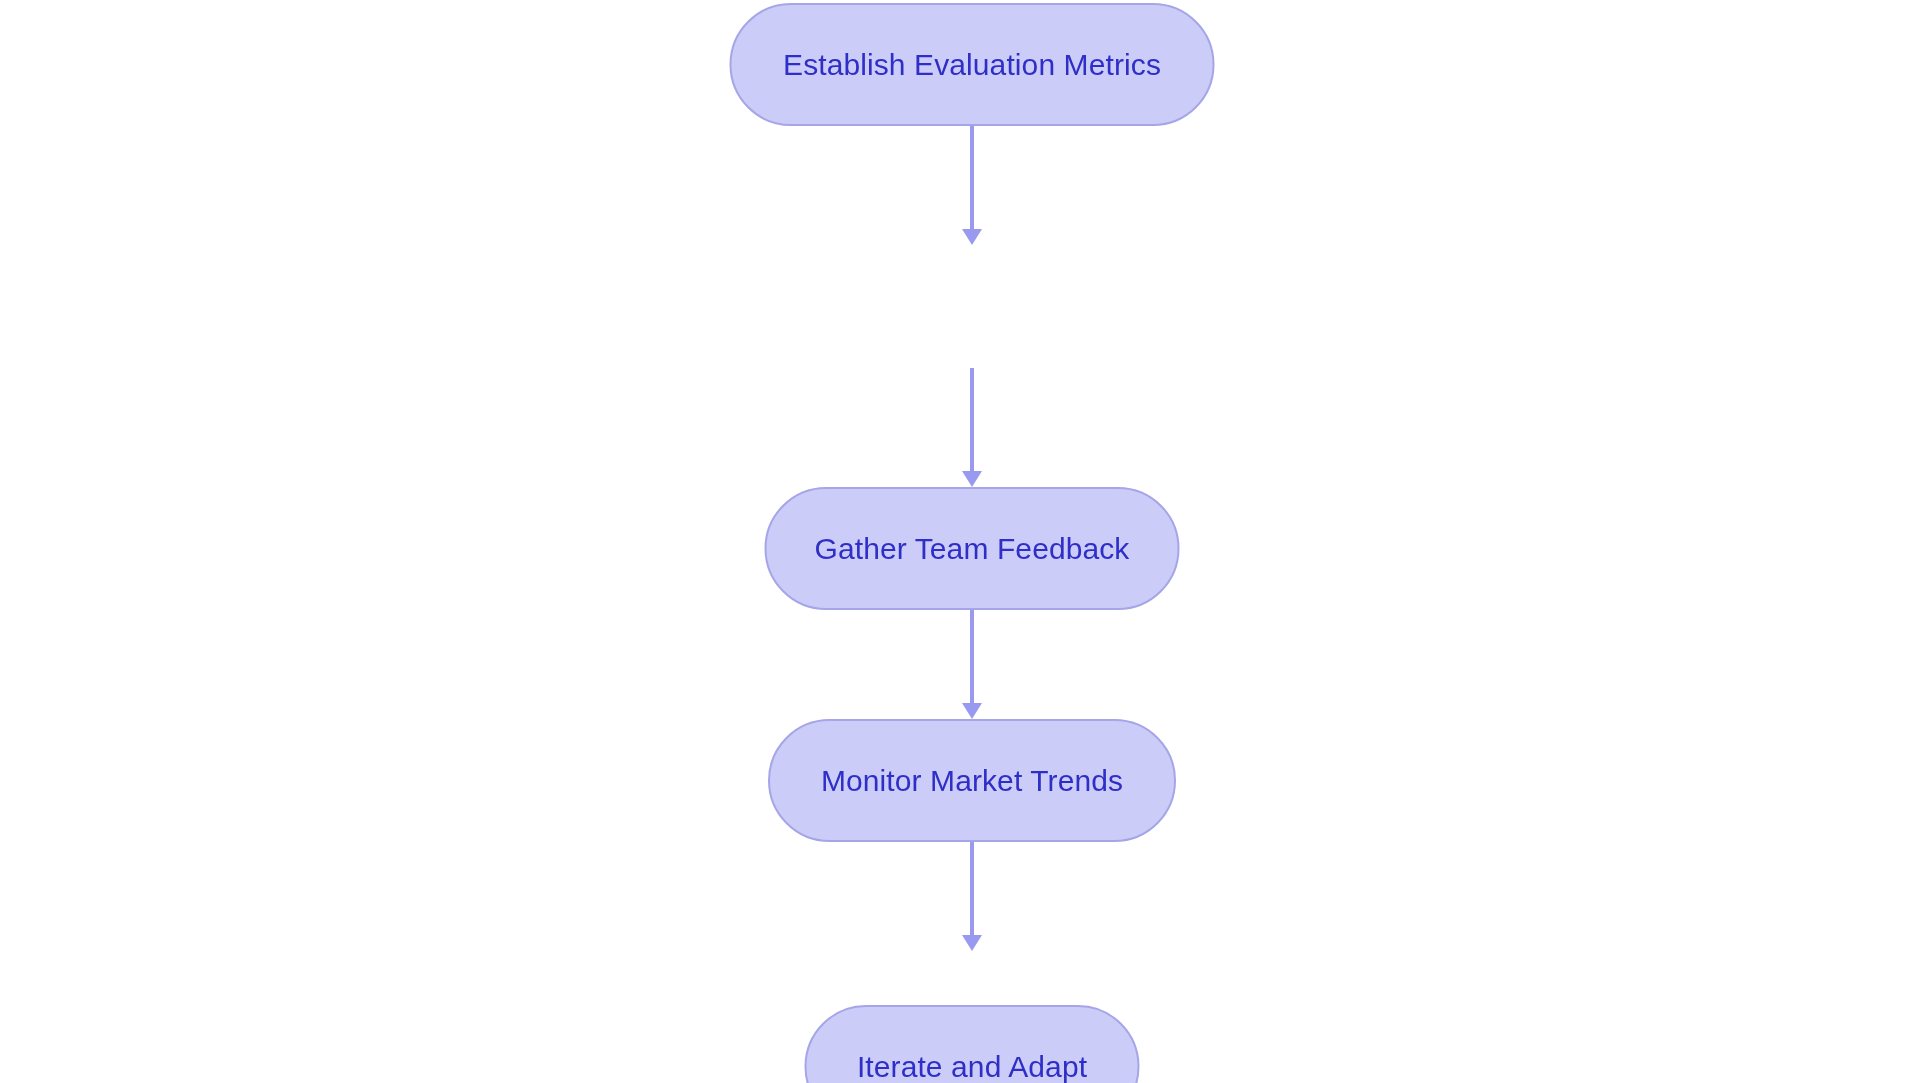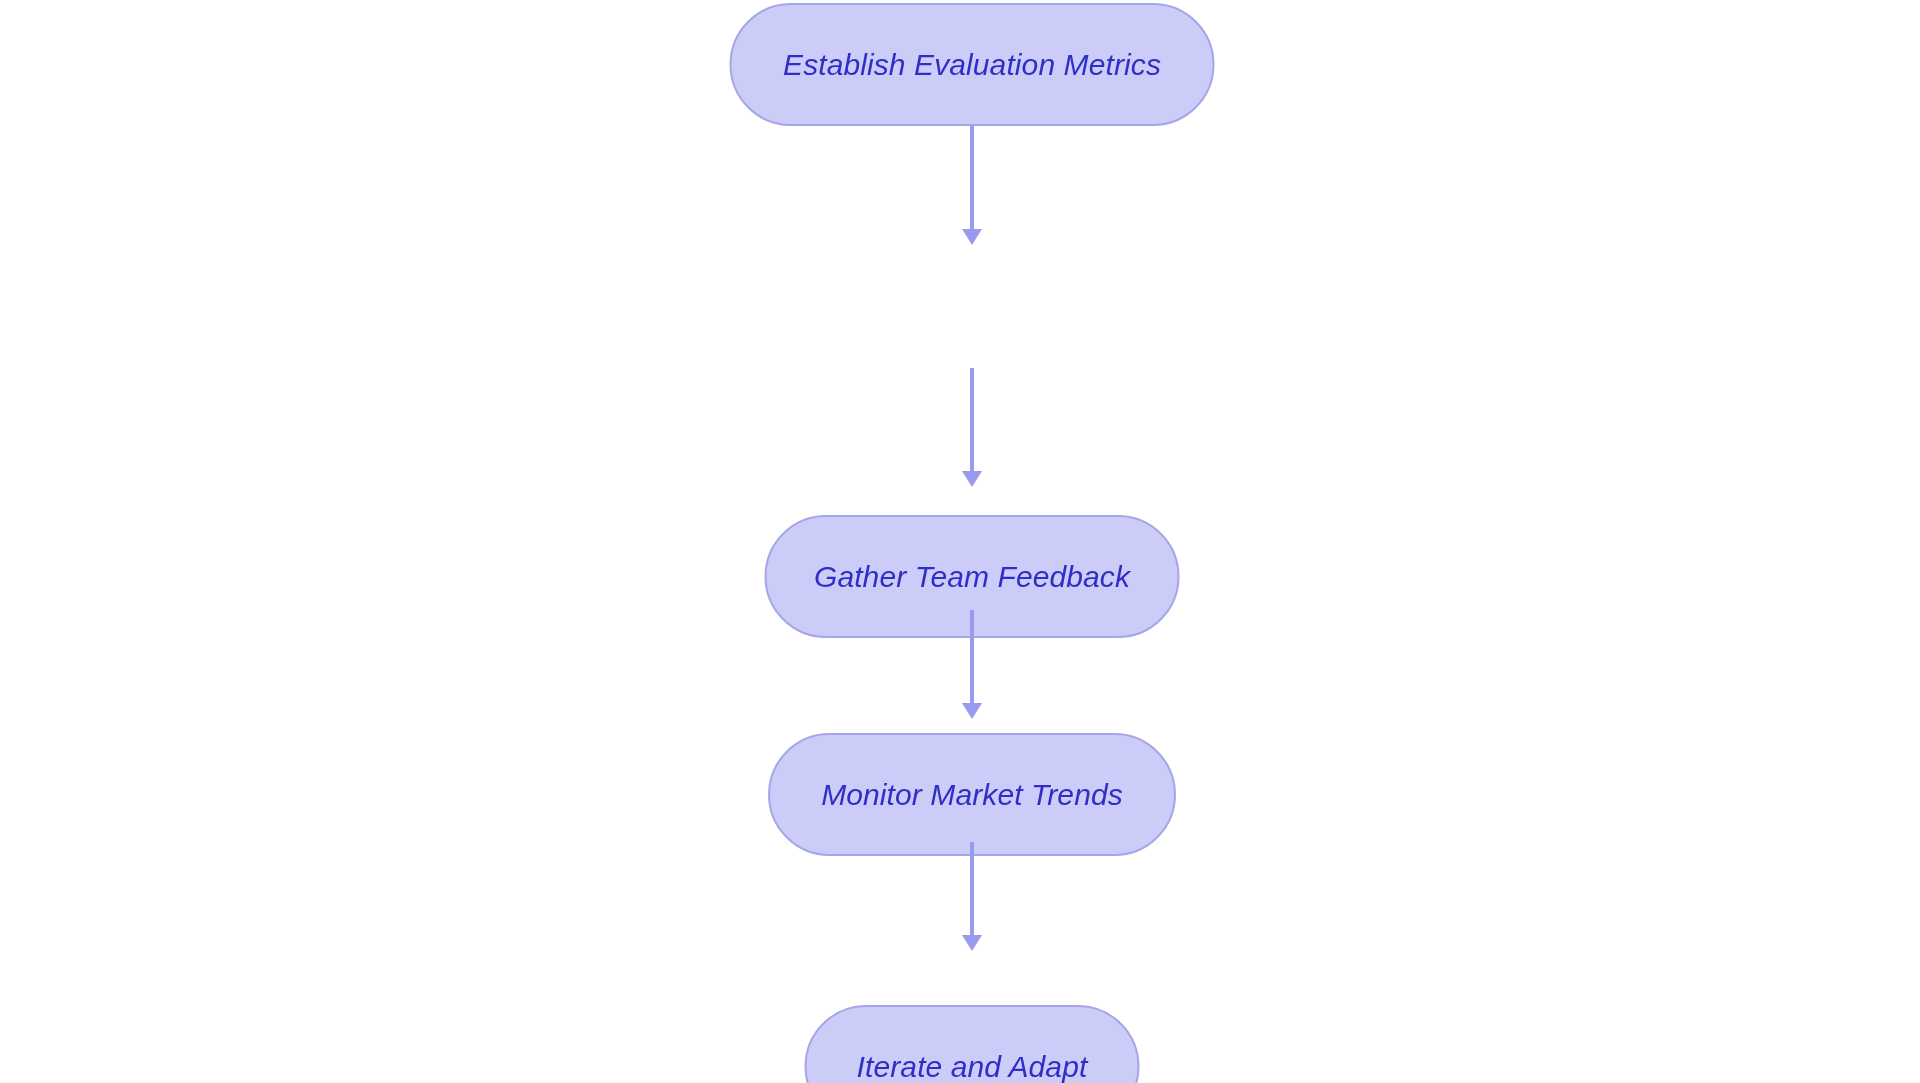--- a/index.html
+++ b/index.html
@@ -12,21 +12,20 @@
     height: 1083px;
     font-family: "Liberation Sans", sans-serif;
     overflow: hidden;
   }
 
   #flowchart-canvas {
     position: relative;
     width: 1524px;
     height: 1083px;
     background: #ffffff;
-    font-style: italic;
   }
 
   .flow-node {
     position: absolute;
     display: flex;
     align-items: center;
     justify-content: center;
     box-sizing: border-box;
     background: #ccccf8;
     border: 2px solid #a5a5e8;
@@ -55,22 +54,22 @@
   }
 
   .flow-edge svg {
     display: block;
     overflow: visible;
   }
 
   
   #node-0 { top: 3px;   width: 485px; }
   #node-1 { top: 245px; width: 643px; }
-  #node-2 { top: 487px; width: 415px; margin-top: 28px; }
-  #node-3 { top: 719px; width: 408px; margin-top: 14px; }
+  #node-2 { top: 487px; width: 415px; }
+  #node-3 { top: 719px; width: 408px; }
   #node-4 { top: 1005px; width: 335px; }
 
   #edge-0 { top: 126px; height: 119px; }
   #edge-1 { top: 368px; height: 119px; }
   #edge-2 { top: 610px; height: 109px; }
   #edge-3 { top: 842px; height: 109px; }
 </style>
 </head>
 <body>
 

